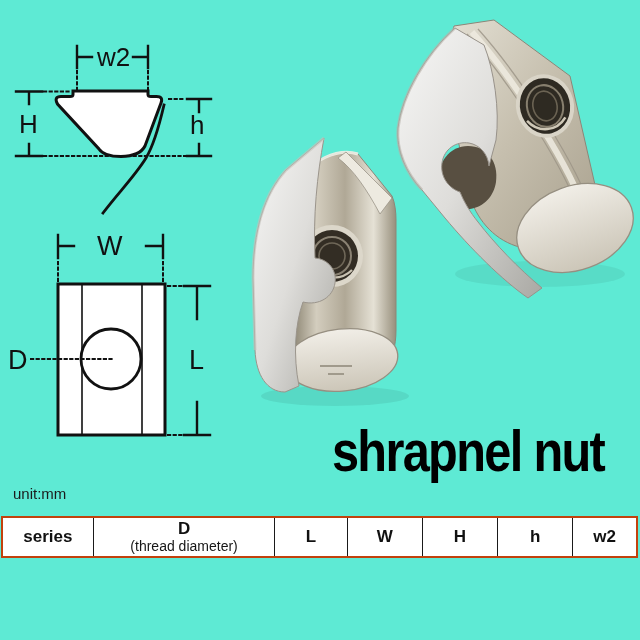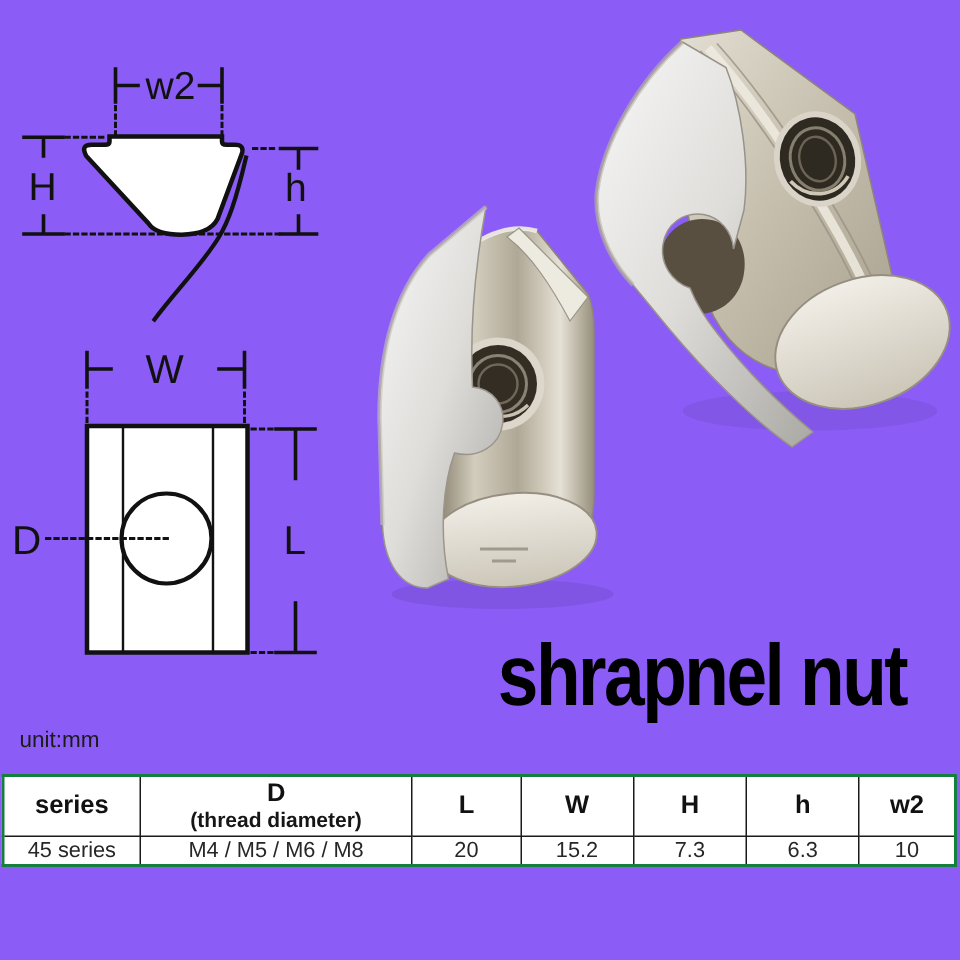--- a/index.html
+++ b/index.html
@@ -1,46 +1,46 @@
 <!DOCTYPE html>
 <html><head>
 <meta charset="utf-8">
 <style>
   html,body{margin:0;padding:0;background:#fff;}
   .canvas{
-    position:relative;width:640px;height:640px;background:#8b5cf6;overflow:hidden;
+    position:relative;width:640px;height:640px;background:#5eead4;overflow:hidden;
     font-family:"Liberation Sans",sans-serif;
   }
   svg{position:absolute;display:block;}
   #svg-side{left:0;top:0;}
   #svg-top{left:0;top:222px;}
   #svg-photo{left:240px;top:0;}
   .caption{
     position:absolute;left:298px;top:421px;width:340px;height:62px;
     text-align:center;font-size:58px;font-weight:bold;line-height:1.02;
     letter-spacing:-2px;color:#000;white-space:nowrap;
     transform:scaleX(.84);transform-origin:50% 50%;
   }
   .unit{
     position:absolute;left:13px;top:485px;font-size:15px;color:#1b1b1b;
   }
   table.dim{
     position:absolute;left:1px;top:516px;width:637px;
     border-collapse:collapse;table-layout:fixed;
-    border:2px solid #15803d;background:#fff;
+    border:2px solid #c2410c;background:#fff;
   }
   table.dim th,table.dim td{
     border:1.5px solid #1a1a1a;text-align:center;vertical-align:middle;
     padding:0;overflow:hidden;white-space:nowrap;
   }
   table.dim thead tr{height:40px;}
   table.dim tbody tr{height:20px;}
   table.dim th{font-size:17px;font-weight:bold;color:#111;}
   .h-main{font-size:17px;font-weight:bold;line-height:1.1;}
-  .h-sub{font-size:14px;font-weight:bold;line-height:1.1;color:#161616;}
+  .h-sub{font-size:14px;font-weight:normal;line-height:1.1;color:#161616;}
   table.dim td{font-size:14.5px;color:#262626;}
 </style>
 </head>
 <body>
 
 <div class="canvas">
 
   <svg id="svg-side" width="250" height="232" viewBox="0 0 250 232">
     <g stroke="#111" fill="none" stroke-linecap="square">
 
@@ -187,25 +187,16 @@
           <div class="h-sub">(thread diameter)</div>
         </th>
         <th>L</th>
         <th>W</th>
         <th>H</th>
         <th>h</th>
         <th>w2</th>
       </tr>
     </thead>
     <tbody>
-      <tr>
-        <td>45 series</td>
-        <td>M4 / M5 / M6 / M8</td>
-        <td>20</td>
-        <td>15.2</td>
-        <td>7.3</td>
-        <td>6.3</td>
-        <td>10</td>
-      </tr>
     </tbody>
   </table>
 
 </div>
 
 </body></html>

